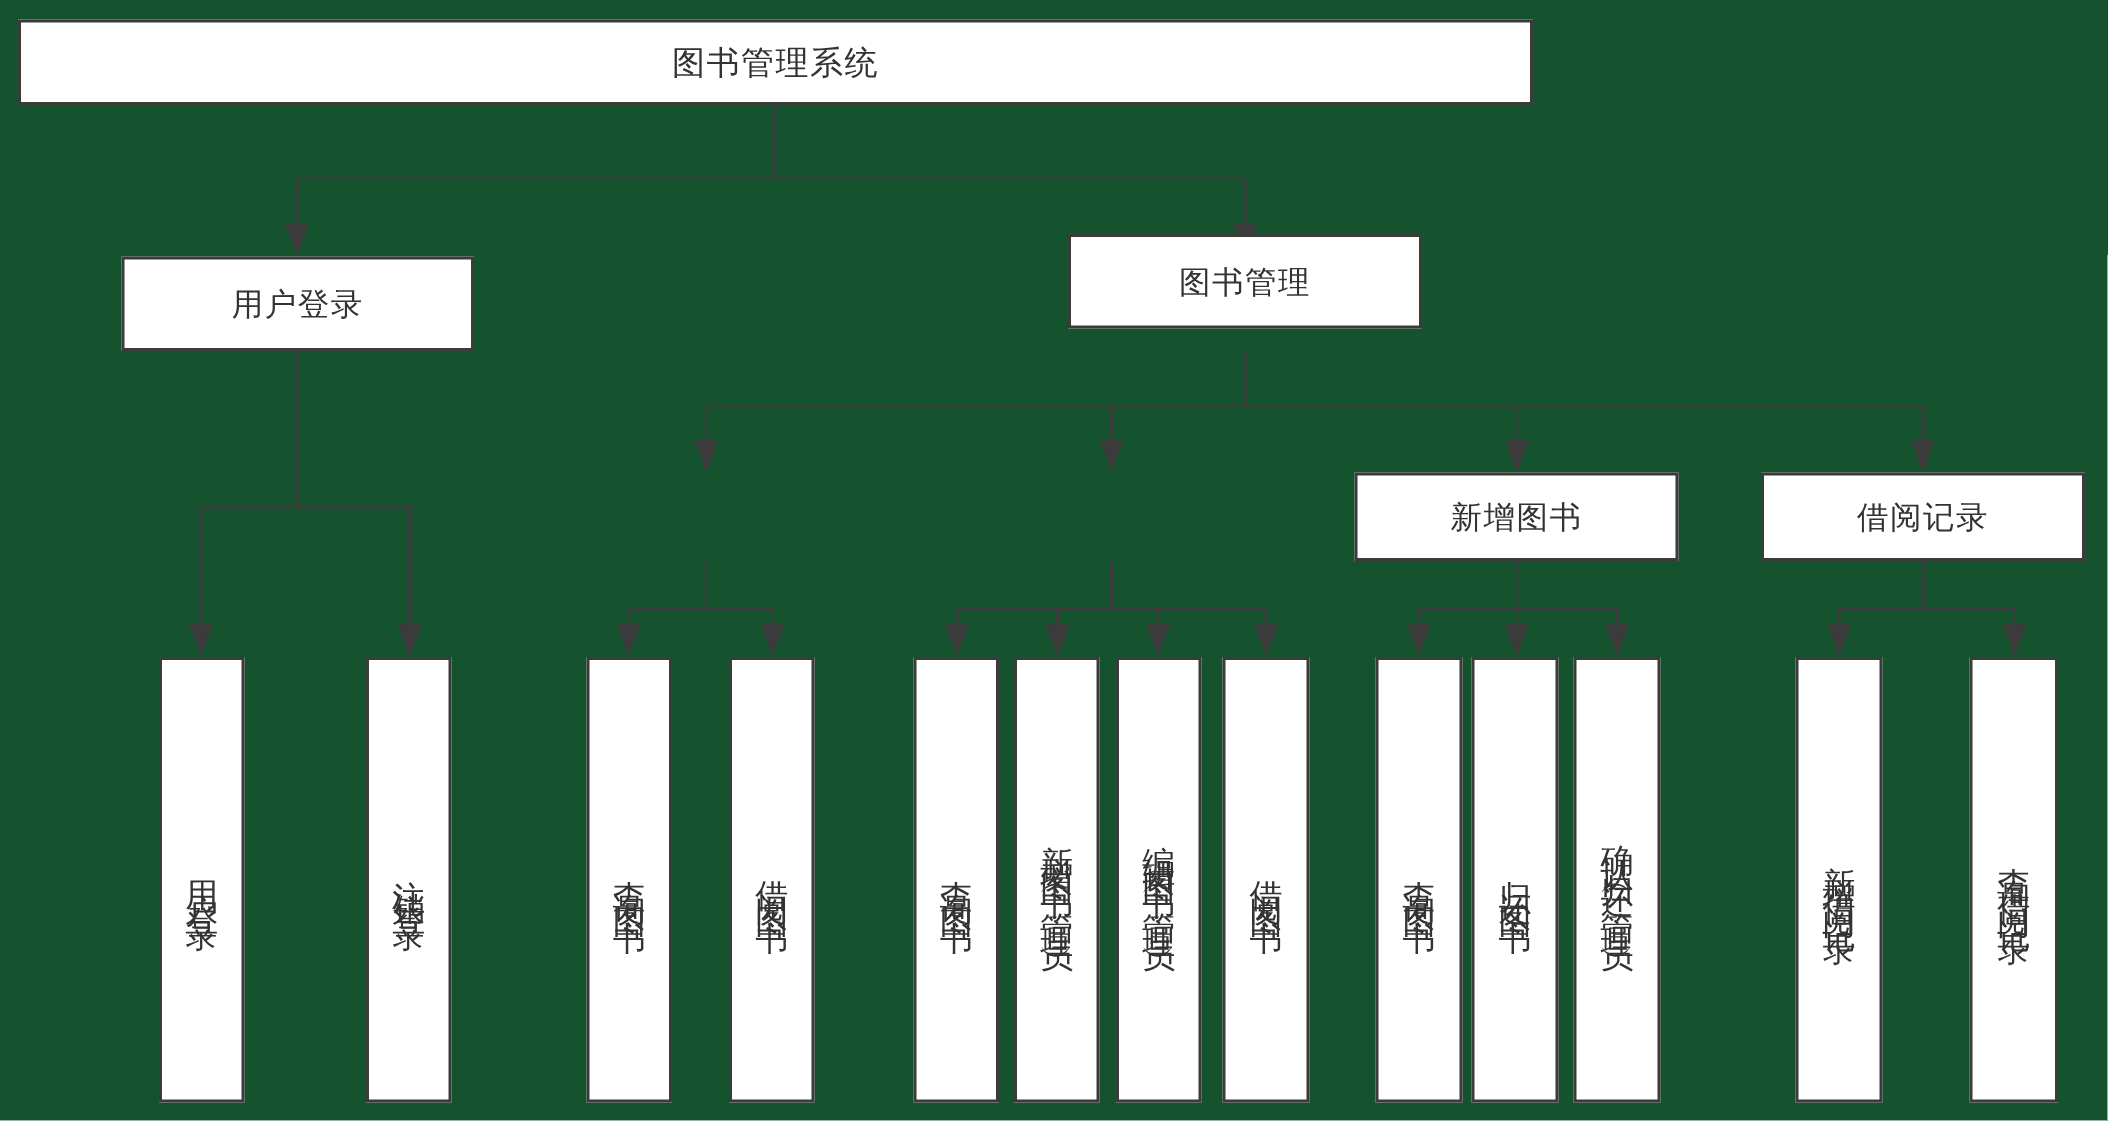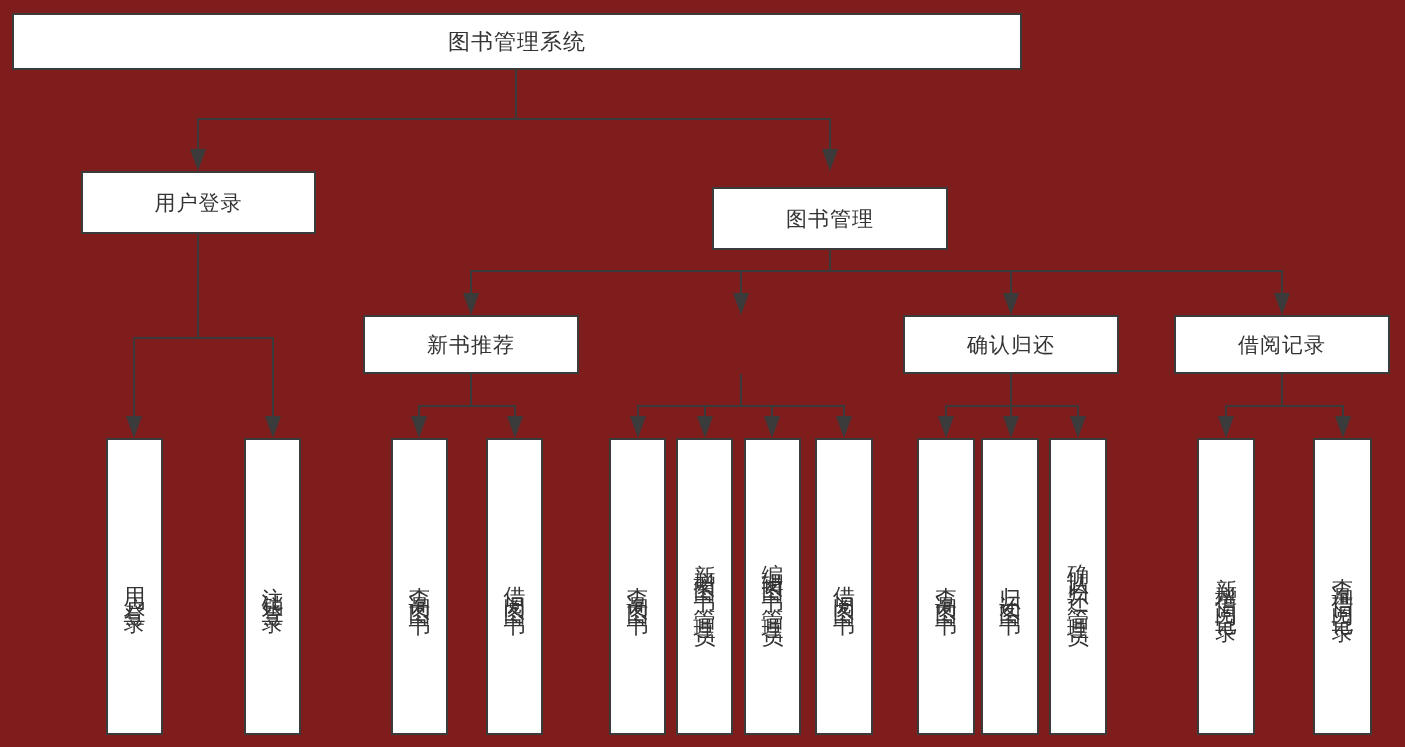--- a/index.html
+++ b/index.html
@@ -1,17 +1,17 @@
 <!DOCTYPE html>
 <html><head>
 <meta charset="utf-8">
 <style>
   html,body{margin:0;padding:0;background:#ffffff;}
   .canvas{
-    position:relative;width:1405px;height:747px;background:#7f1d1d;overflow:hidden;
+    position:relative;width:1405px;height:747px;background:#14532d;overflow:hidden;
     font-family:"Liberation Sans","DejaVu Sans",sans-serif;
   }
   .node{
     position:absolute;background:#ffffff;border:2px solid #3b3b3b;box-sizing:border-box;
     display:flex;align-items:center;justify-content:center;z-index:2;
   }
   .node span{color:#333333;white-space:nowrap;}
   .hnode span{font-size:21px;letter-spacing:1px;}
   .root span{font-size:22px;letter-spacing:1px;}
   .leaf span{
@@ -94,29 +94,26 @@
   <div class="arrow" style="left:1218px;top:416px"></div>
   <div class="arrow" style="left:1335px;top:416px"></div>
 
   <div class="node root" style="left:12px;top:13px;width:1010px;height:57px">
     <span>图书管理系统</span>
   </div>
 
   <div class="node hnode" style="left:81px;top:171px;width:235px;height:63px">
     <span>用户登录</span>
   </div>
-  <div class="node hnode" style="left:712px;top:187px;width:236px;height:63px">
+  <div class="node hnode" style="left:712px;top:156px;width:236px;height:63px">
     <span>图书管理</span>
   </div>
 
-  <div class="node hnode" style="left:363px;top:315px;width:216px;height:59px">
-    <span>新书推荐</span>
-  </div>
   <div class="node hnode" style="left:903px;top:315px;width:216px;height:59px">
-    <span>确认归还</span>
+    <span>新增图书</span>
   </div>
   <div class="node hnode" style="left:1174px;top:315px;width:216px;height:59px">
     <span>借阅记录</span>
   </div>
 
   <div class="node leaf" style="left:106px;top:438px;width:57px;height:297px">
     <span>用户登录</span>
   </div>
   <div class="node leaf" style="left:244px;top:438px;width:57px;height:297px">
     <span>注销登录</span>

